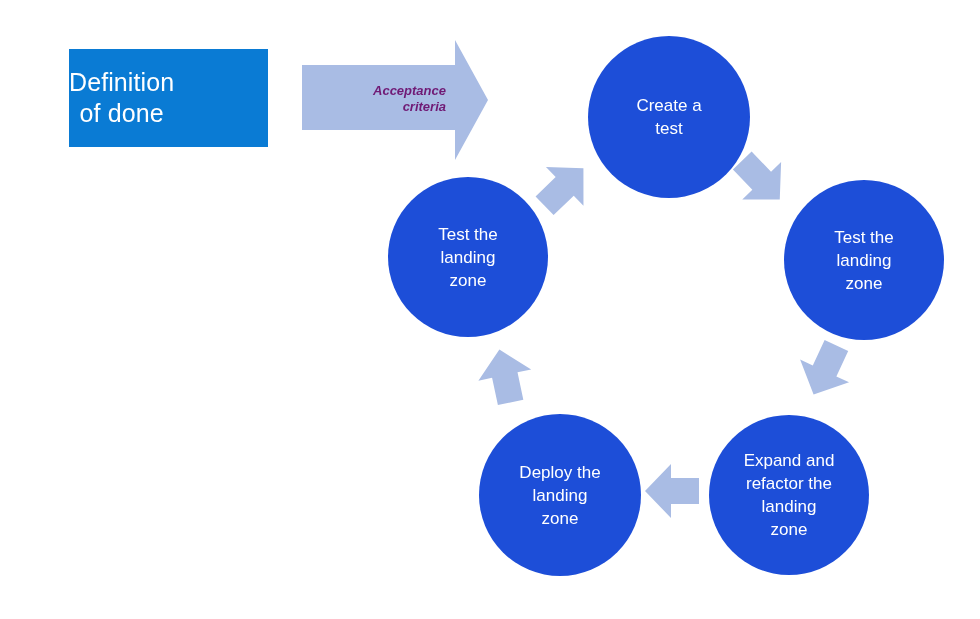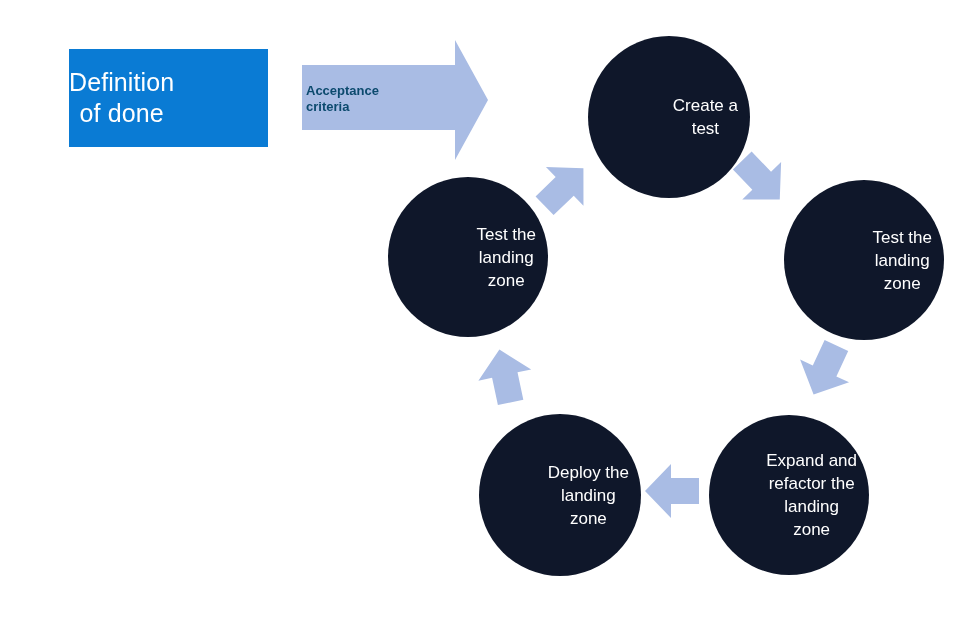--- a/index.html
+++ b/index.html
@@ -58,36 +58,37 @@
     left: 0; top: 0;
     width: 190px;
     height: 126px;
     display: block;
   }
   .big-arrow-label {
     position: absolute;
     left: 6px;
     top: 46px;
     width: 140px;
-    text-align: left;
-    color: #0c4a6e;
+    text-align: right;
+    color: #701a75;
     font-size: 13px;
     line-height: 16px;
     font-weight: 700;
     white-space: pre-line;
+    font-style: italic;
   }
 
   
   .circle {
     position: absolute;
     border-radius: 50%;
-    background: #0f172a;
+    background: #1d4ed8;
     display: flex;
     align-items: center;
-    justify-content: flex-end;
+    justify-content: center;
     box-sizing: border-box;
   }
   .circle-label {
     color: #ffffff;
     font-size: 17px;
     line-height: 23px;
     text-align: center;
     white-space: pre-line;
     padding: 0 12px;
   }

